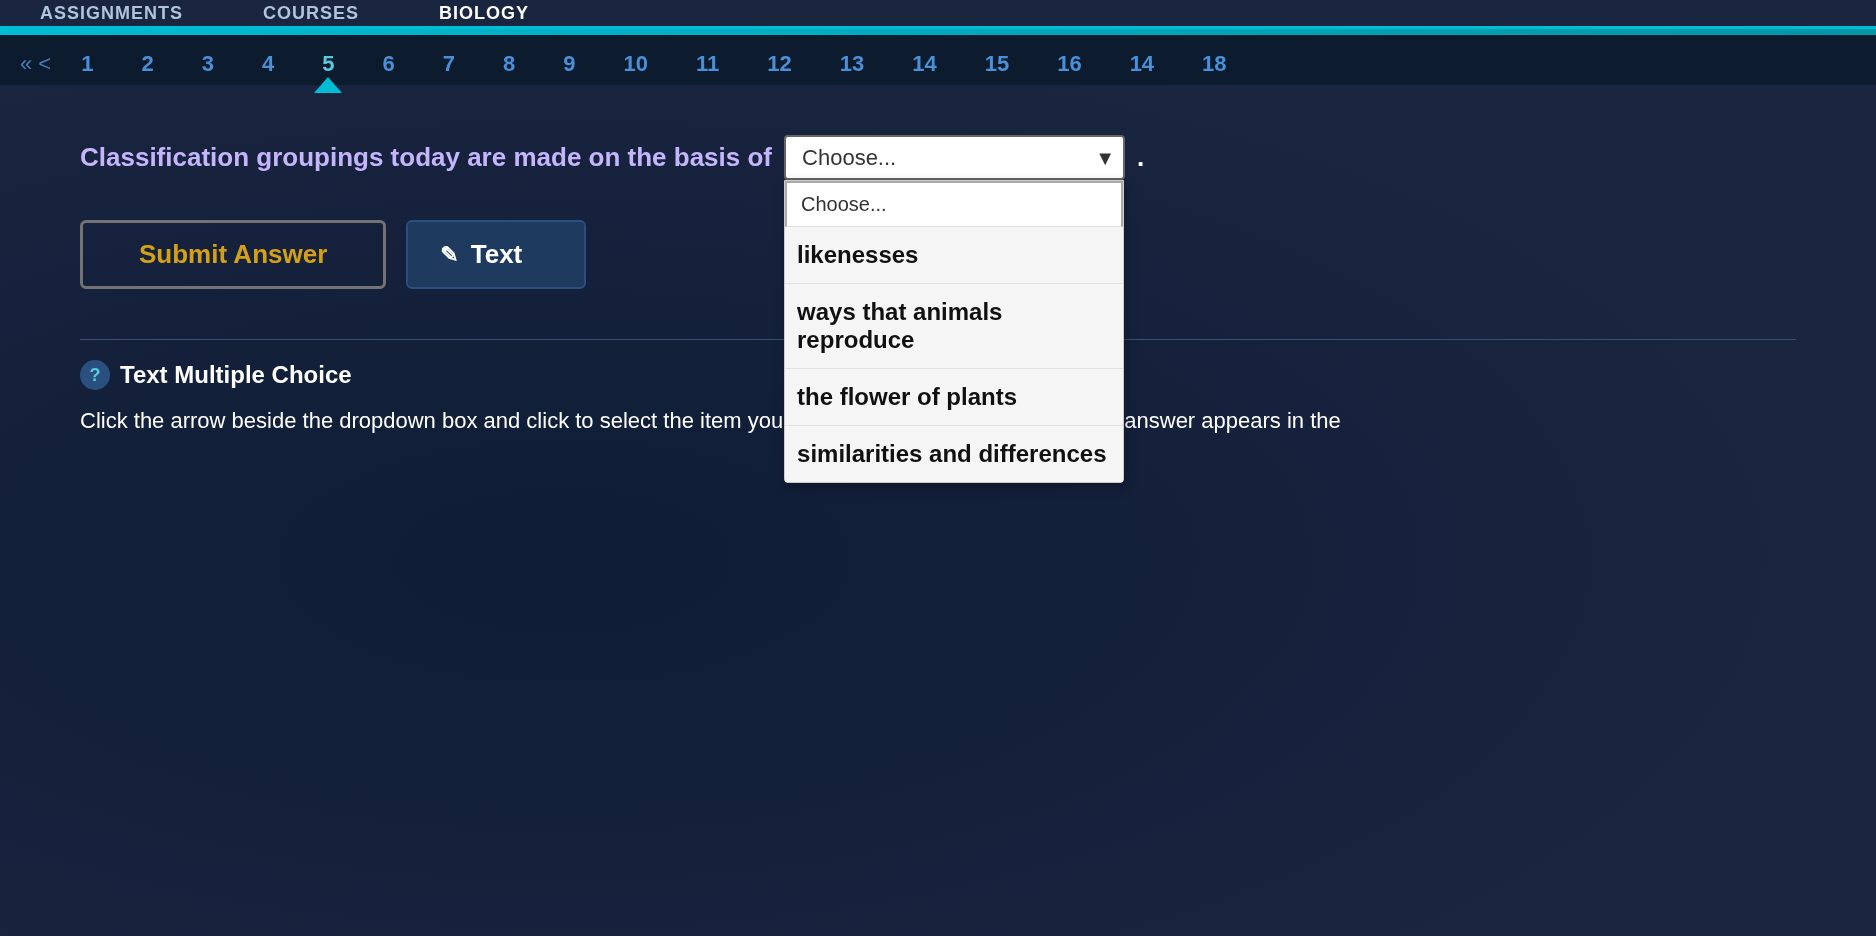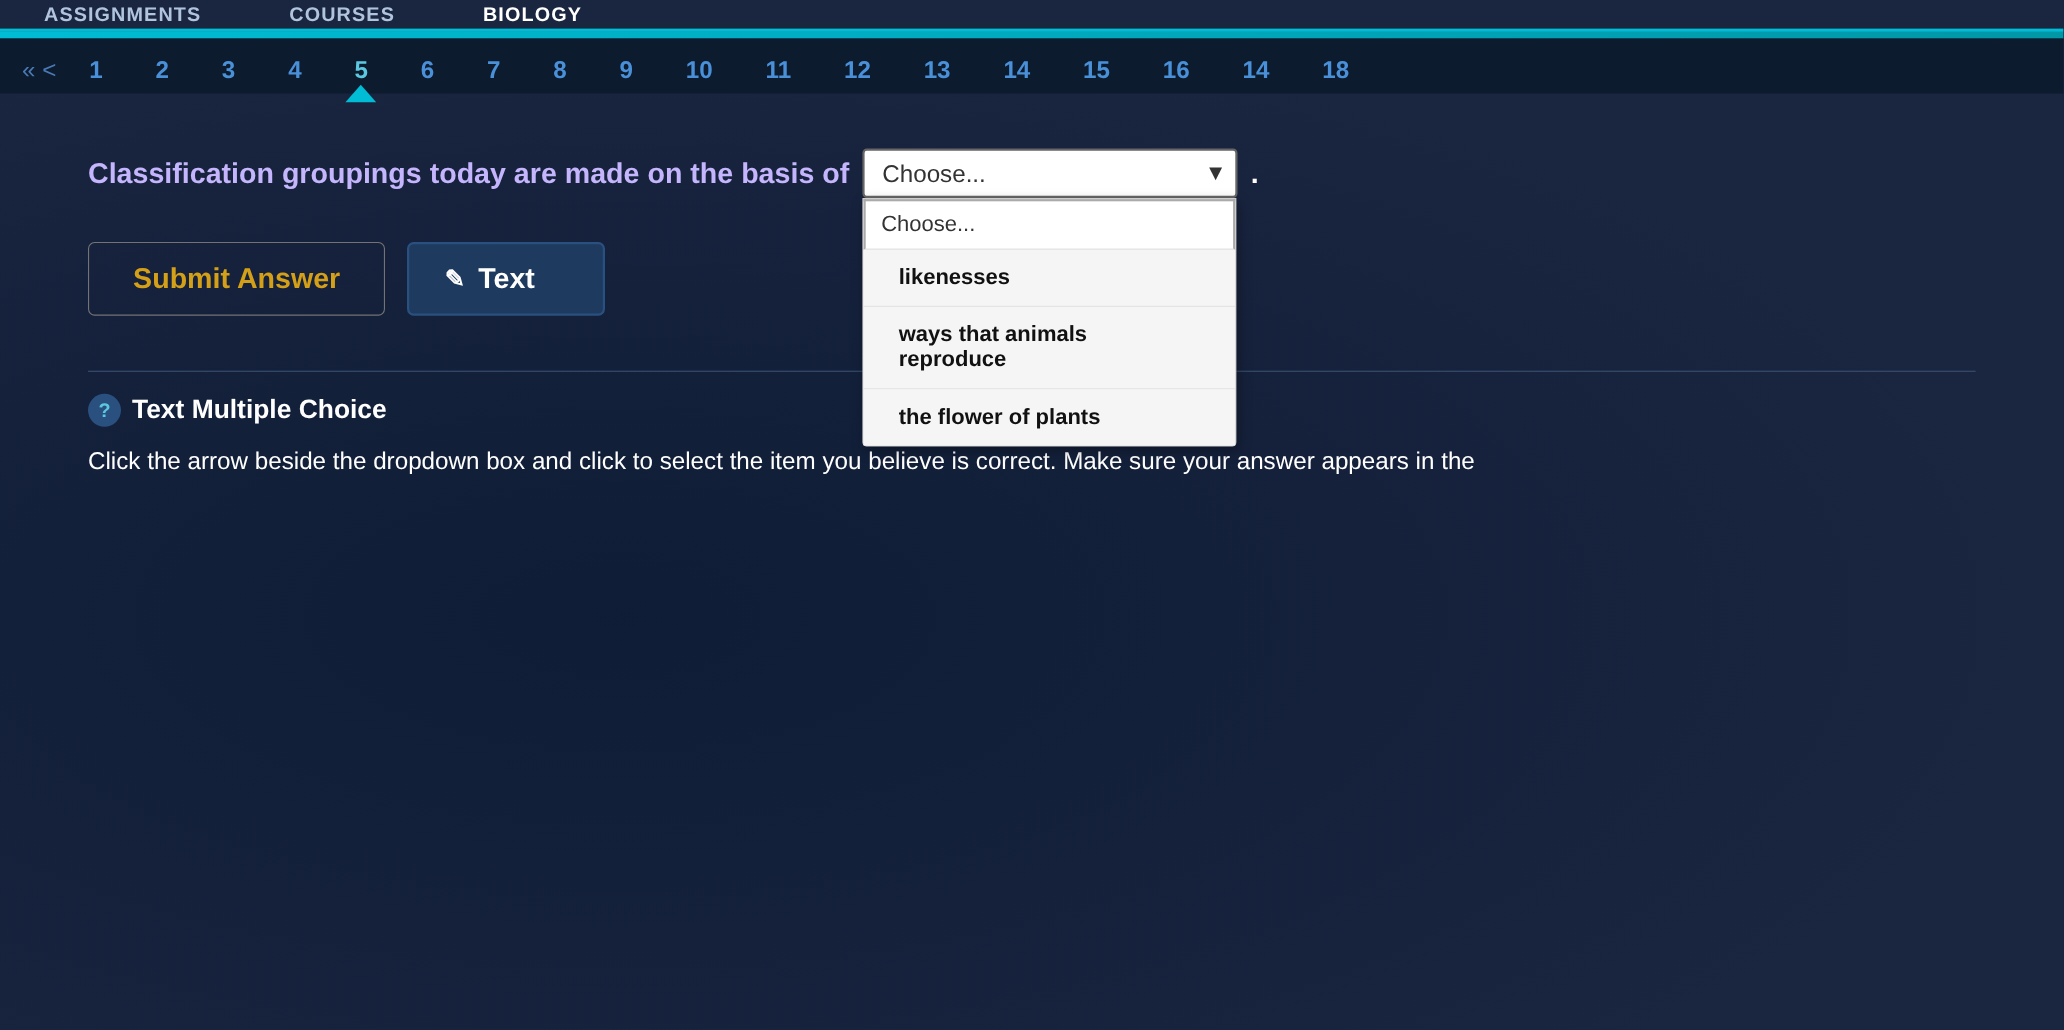--- a/index.html
+++ b/index.html
@@ -169,22 +169,22 @@
       padding: 10px 14px;
       font-size: 20px;
       border: 2px solid #aaa;
       border-bottom: 1px solid #ddd;
       outline: none;
       background: #fff;
       color: #333;
     }
 
     .dropdown-menu-item {
-      padding: 14px 32px;
-      font-size: 20px;
+      padding: 14px 12px;
+      font-size: 24px;
       font-weight: bold;
       color: #111;
       cursor: pointer;
       border-bottom: 1px solid #e0e0e0;
       background: #f5f5f5;
     }
 
     .dropdown-menu-item:last-child {
       border-bottom: none;
     }
@@ -192,25 +192,25 @@
     
     .buttons-row {
       display: flex;
       gap: 20px;
       margin-top: 20px;
       margin-bottom: 50px;
     }
 
     .submit-btn {
       background: transparent;
-      border: 1px solid #737373;
+      border: 3px solid #737373;
       color: #d4a017;
       font-size: 26px;
       font-weight: bold;
-      padding: 16px 40px;
+      padding: 16px 56px;
       border-radius: 6px;
       cursor: pointer;
       min-width: 220px;
     }
 
     .notes-btn {
       background: #1e3a5f;
       border: 2px solid #2a5080;
       color: #ffffff;
       font-size: 26px;
@@ -336,20 +336,21 @@
           <option value="similarities_differences">similarities and differences</option>
         </select>
         <span class="dropdown-arrow">▼</span>
 
         
         <div class="dropdown-menu">
           <input class="dropdown-menu-input" type="text" value="Choose..." style="">
           <div class="dropdown-menu-item">likenesses</div>
           <div class="dropdown-menu-item">ways that animals reproduce</div>
           <div class="dropdown-menu-item">the flower of plants</div>
+          <div class="dropdown-menu-item">similarities and differences</div>
         </div>
       </div>
 
       <span class="period-text">.</span>
     </div>
 
     <div class="buttons-row">
       <button class="submit-btn">Submit Answer</button>
       <button class="notes-btn">
         <span class="notes-icon">✎</span>

